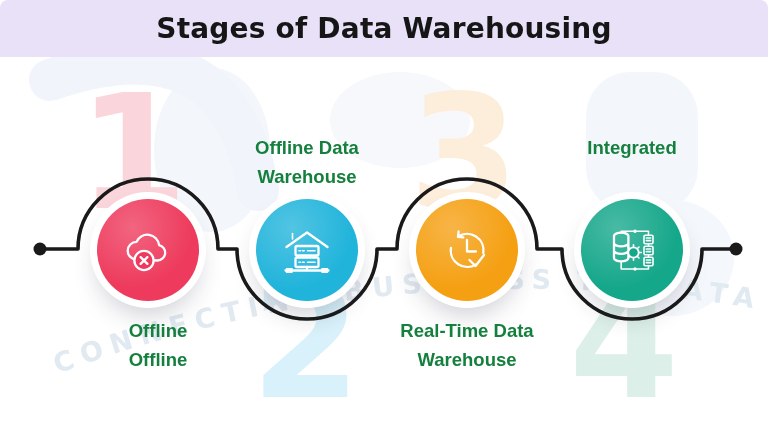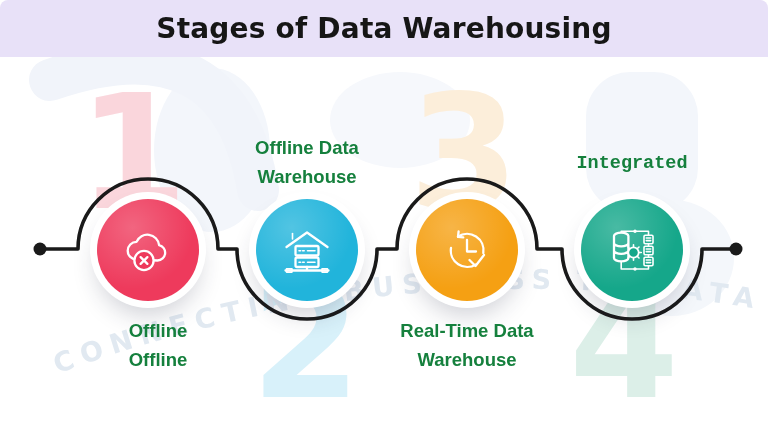--- a/index.html
+++ b/index.html
@@ -53,21 +53,21 @@
   .icon-badge  { fill:var(--c); stroke:#ffffff; stroke-width:2.3; }
   .icon-dot    { fill:#ffffff; stroke:none; }
   
   .stage-label {
     position:absolute; z-index:3; width:220px; text-align:center;
     font-size:18.5px; font-weight:700; color:#15803d; line-height:29px;
   }
   .lbl-1 { left:48px;  top:316px; }
   .lbl-2 { left:197px; top:133px; }
   .lbl-3 { left:357px; top:316px;text-align:center; }
-  .lbl-4 { left:522px; top:149px;font-family:Liberation Mono, monospace; }
+  .lbl-4 { left:522px; top:133px; }
 </style>
 </head>
 <body>
 
 <div class="canvas">
 
   <div class="header" style="background: rgb(232, 225, 248);">
     <div class="title" style="color: rgb(22, 22, 22);">Stages of Data Warehousing</div>
   </div>
 

